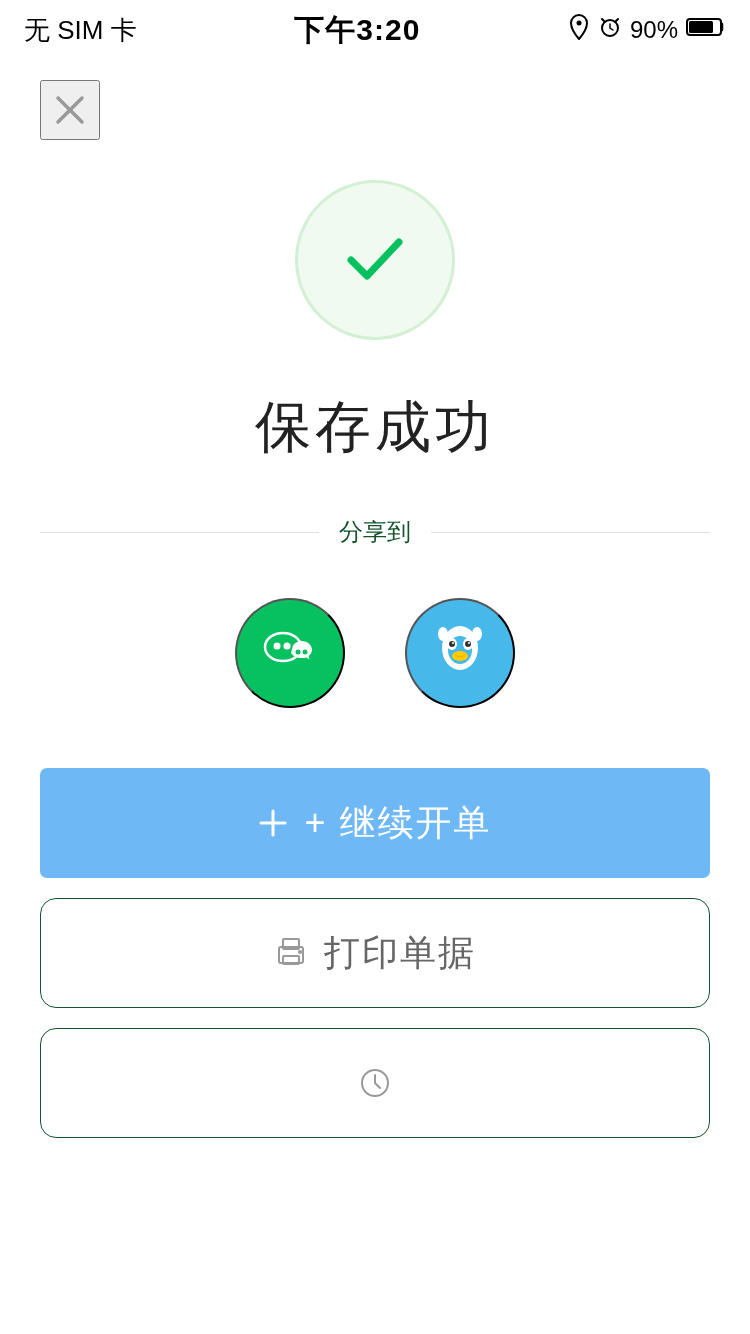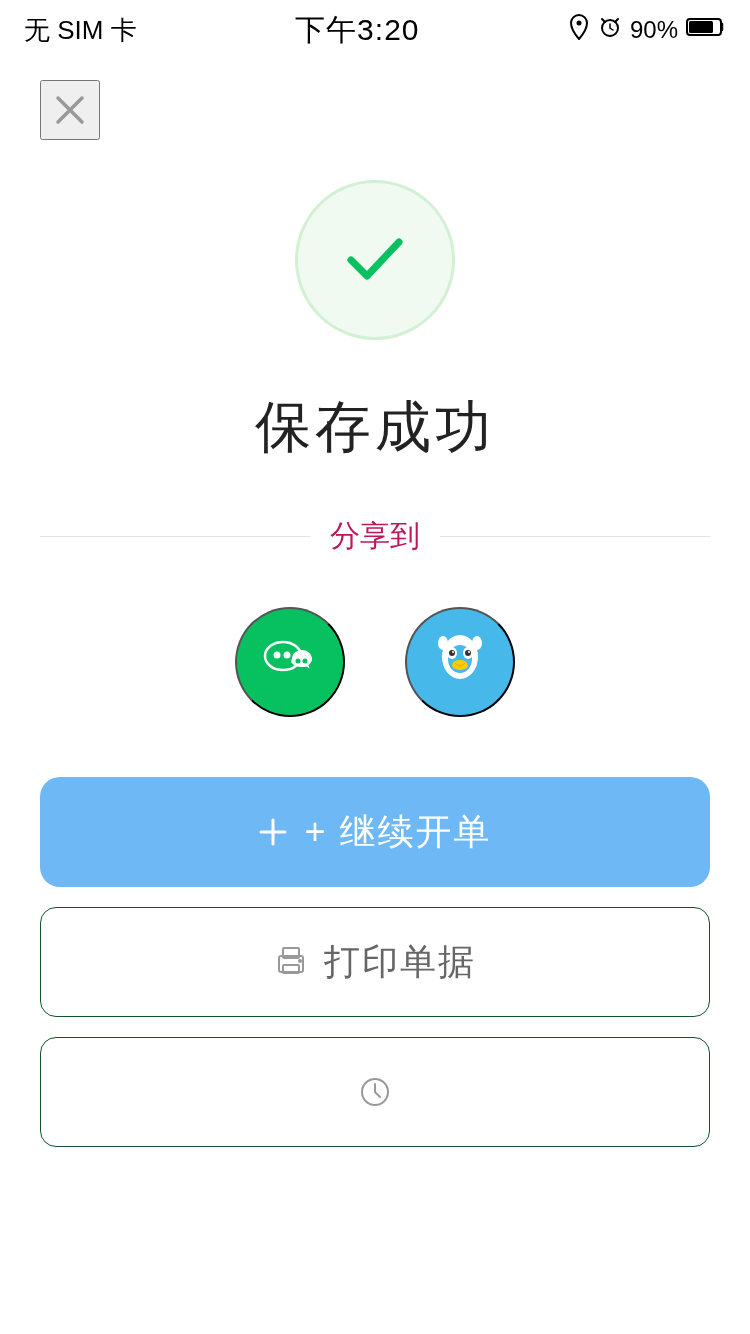--- a/index.html
+++ b/index.html
@@ -31,21 +31,21 @@
       align-items: center;
       gap: 10px;
       font-size: 26px;
       color: #000;
       font-weight: 500;
     }
 
     .status-center {
       font-size: 30px;
       color: #000;
-      font-weight: 400;
+      font-weight: 700;
       letter-spacing: 1px;
     }
 
     .status-right {
       display: flex;
       align-items: center;
       gap: 8px;
       font-size: 24px;
       color: #000;
     }
@@ -120,22 +120,22 @@
       margin-bottom: 50px;
     }
 
     .divider-line {
       flex: 1;
       height: 1px;
       background: #e0e0e0;
     }
 
     .share-label {
-      font-size: 30px;
-      color: #be185d;
+      font-size: 24px;
+      color: #14532d;
       white-space: nowrap;
     }
 
     .share-icons {
       display: flex;
       gap: 60px;
       align-items: center;
     }
 
     .share-icon-btn {
@@ -162,21 +162,21 @@
       display: flex;
       flex-direction: column;
       gap: 20px;
     }
 
     .btn-primary {
       width: 100%;
       height: 110px;
       background: #6db8f5;
       border: none;
-      border-radius: 20px;
+      border-radius: 7px;
       display: flex;
       align-items: center;
       justify-content: center;
       gap: 16px;
       font-size: 36px;
       color: #fff;
       cursor: pointer;
       letter-spacing: 2px;
     }
 

